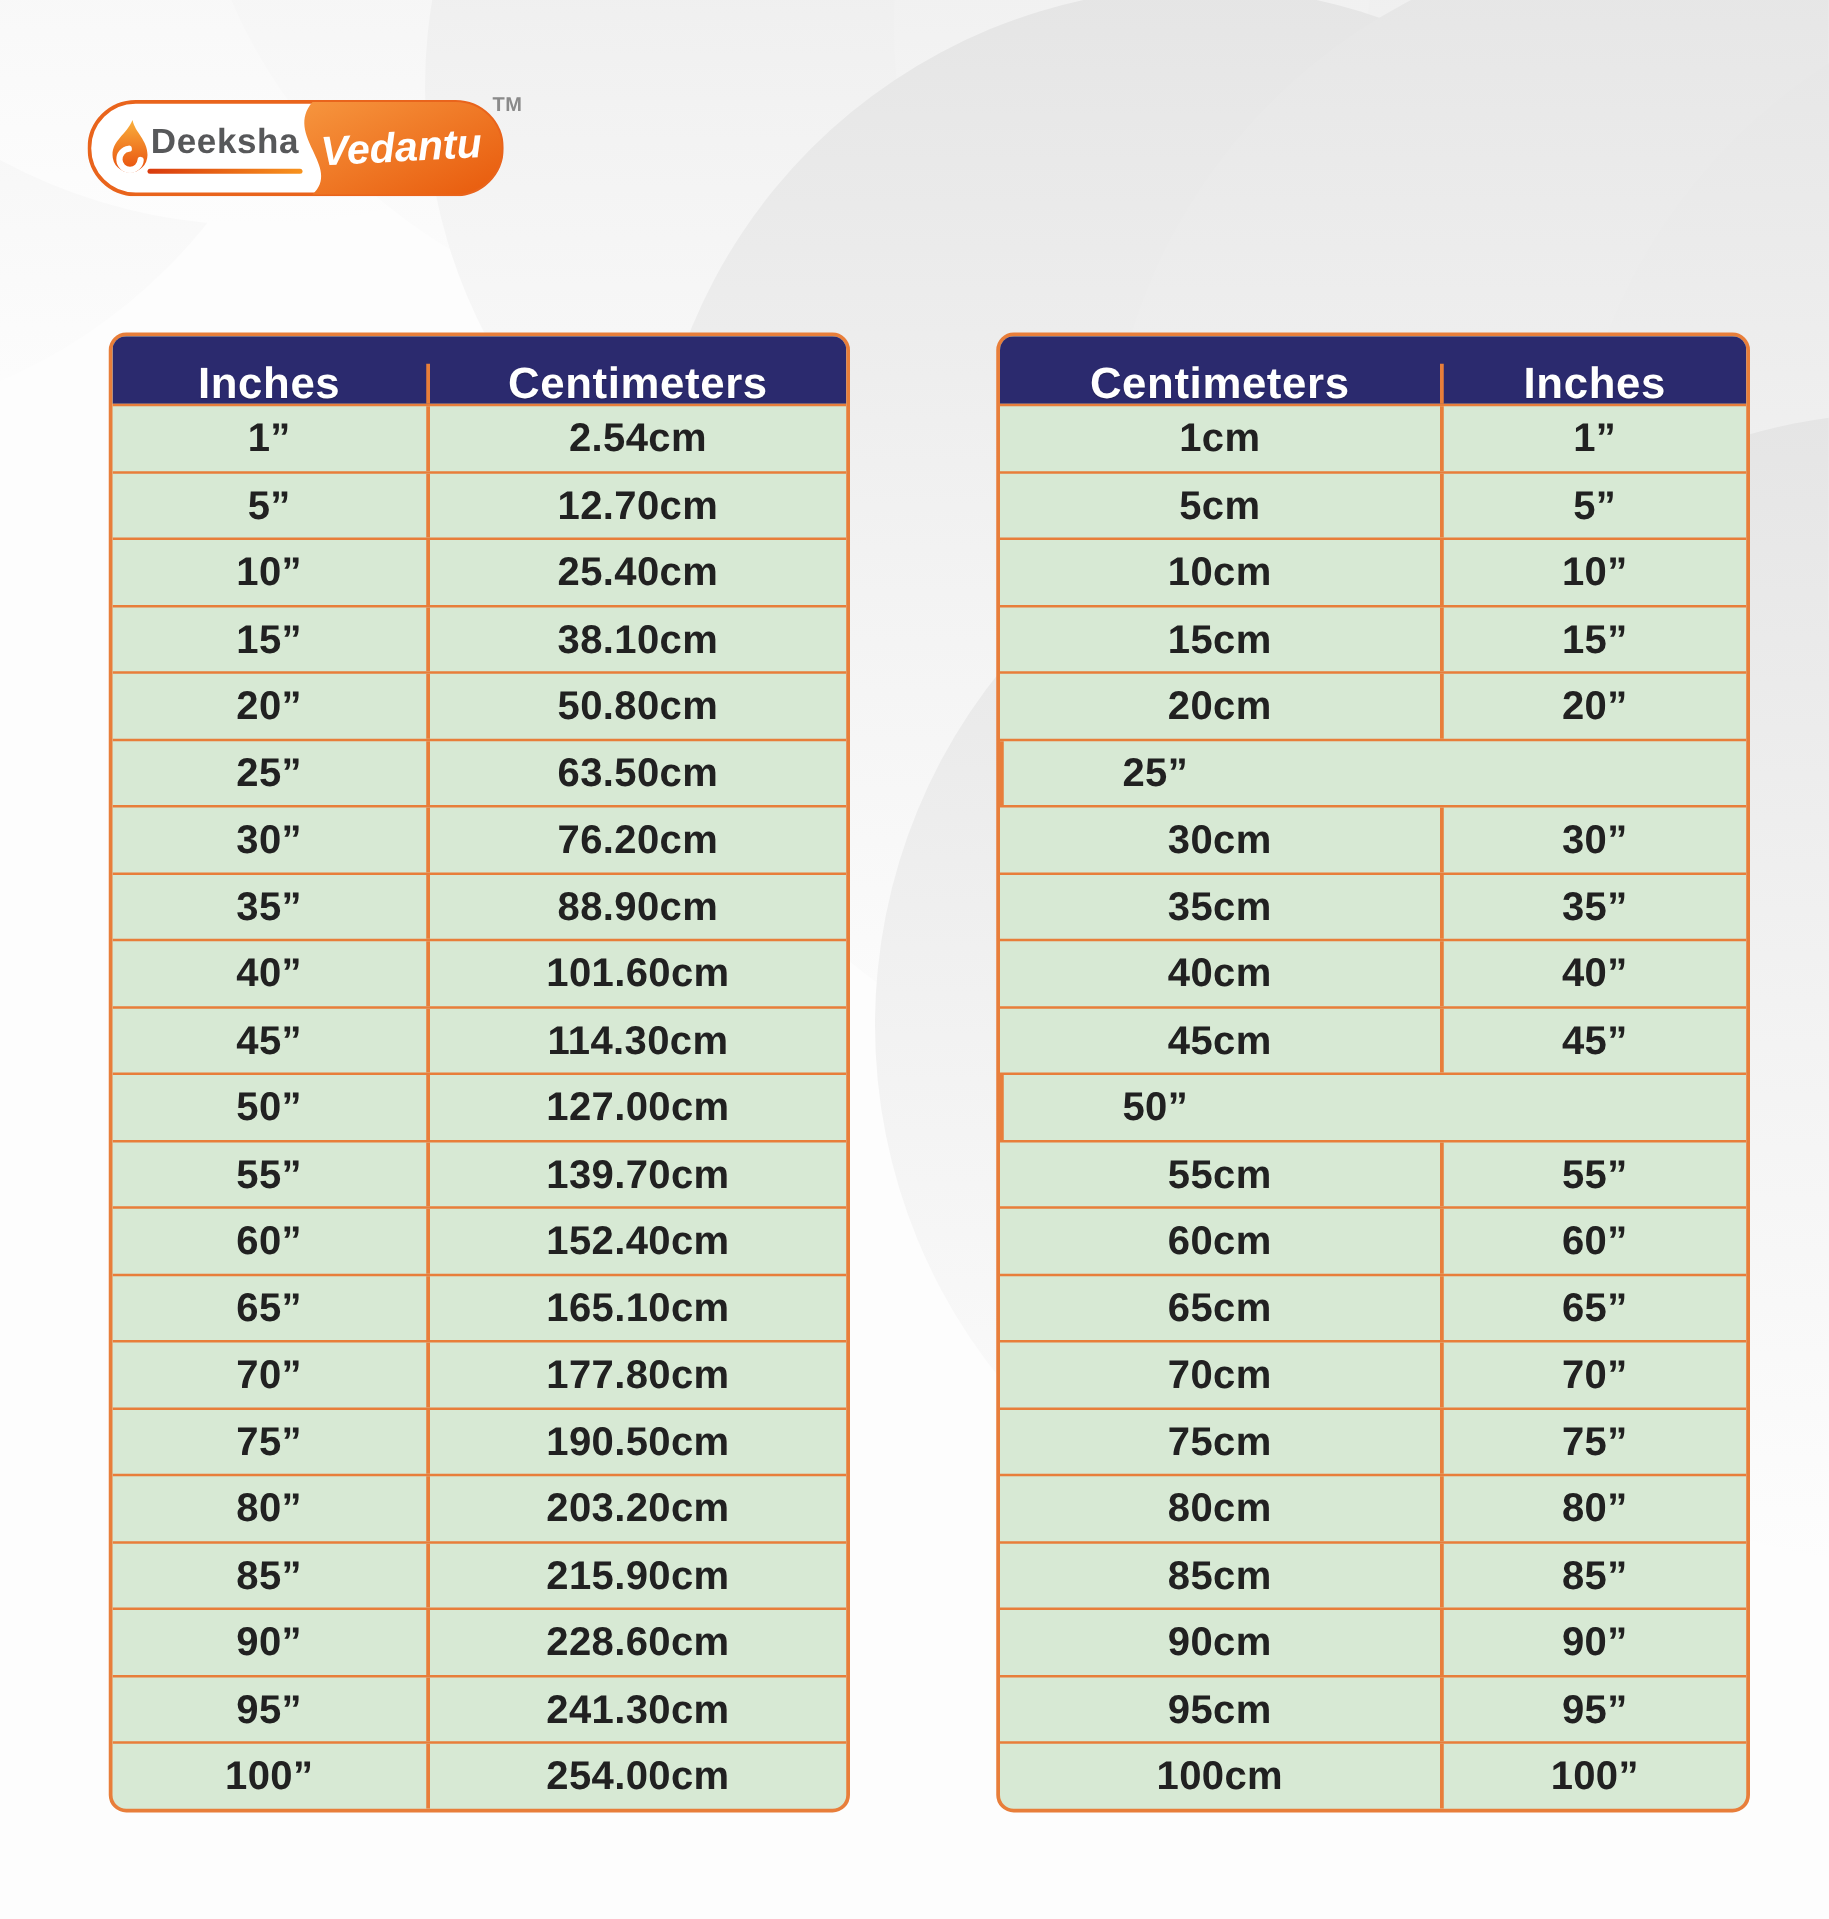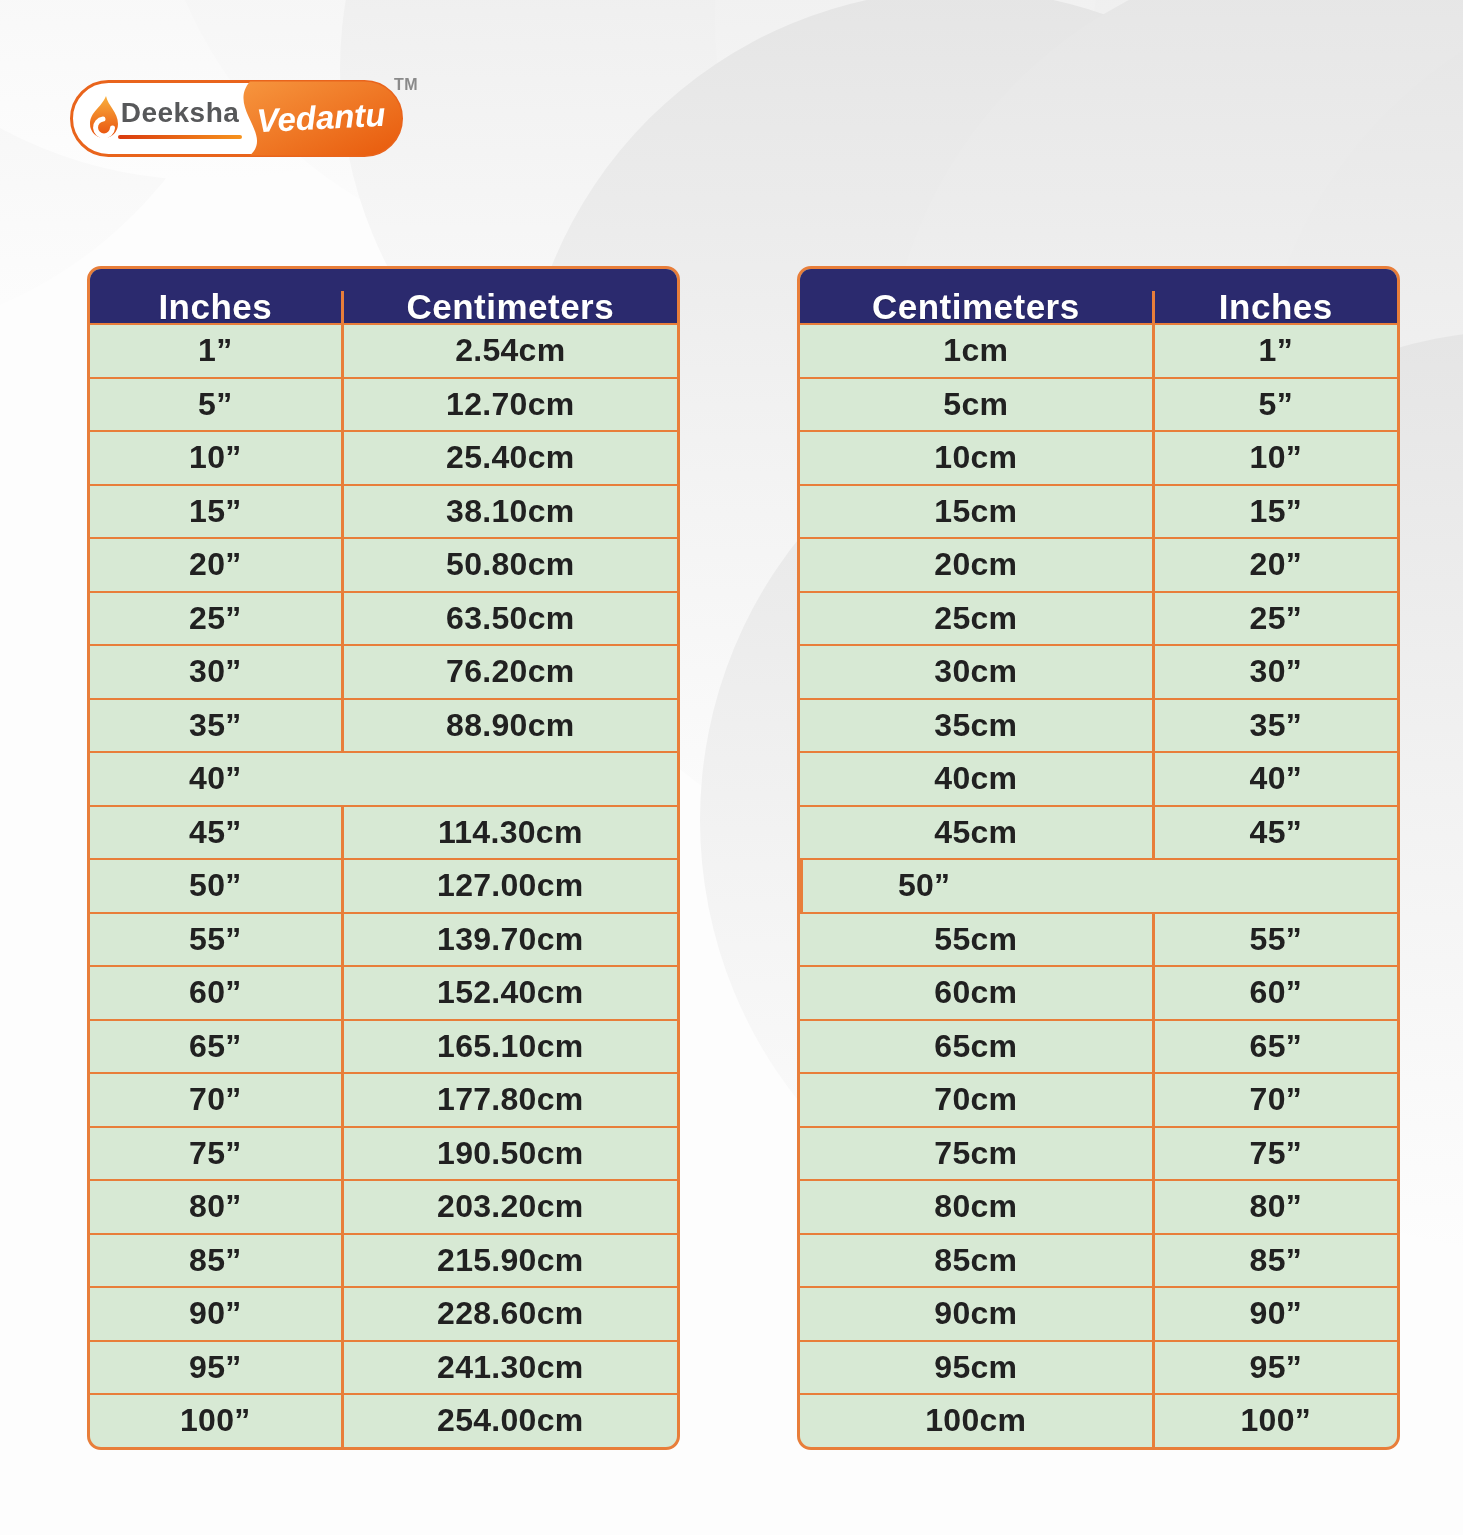--- a/index.html
+++ b/index.html
@@ -154,20 +154,21 @@
       <div class="trow">
         <div class="tcell c0">30”</div>
         <div class="tcell c1">76.20cm</div>
       </div>
       <div class="trow">
         <div class="tcell c0">35”</div>
         <div class="tcell c1">88.90cm</div>
       </div>
       <div class="trow">
         <div class="tcell c0">40”</div>
+        <div class="tcell c1">101.60cm</div>
       </div>
       <div class="trow">
         <div class="tcell c0">45”</div>
         <div class="tcell c1">114.30cm</div>
       </div>
       <div class="trow">
         <div class="tcell c0">50”</div>
         <div class="tcell c1">127.00cm</div>
       </div>
       <div class="trow">
@@ -233,21 +234,20 @@
       </div>
       <div class="trow">
         <div class="tcell c0">15cm</div>
         <div class="tcell c1">15”</div>
       </div>
       <div class="trow">
         <div class="tcell c0">20cm</div>
         <div class="tcell c1">20”</div>
       </div>
       <div class="trow">
-        <div class="tcell c0">25cm</div>
         <div class="tcell c1">25”</div>
       </div>
       <div class="trow">
         <div class="tcell c0">30cm</div>
         <div class="tcell c1">30”</div>
       </div>
       <div class="trow">
         <div class="tcell c0">35cm</div>
         <div class="tcell c1">35”</div>
       </div>

